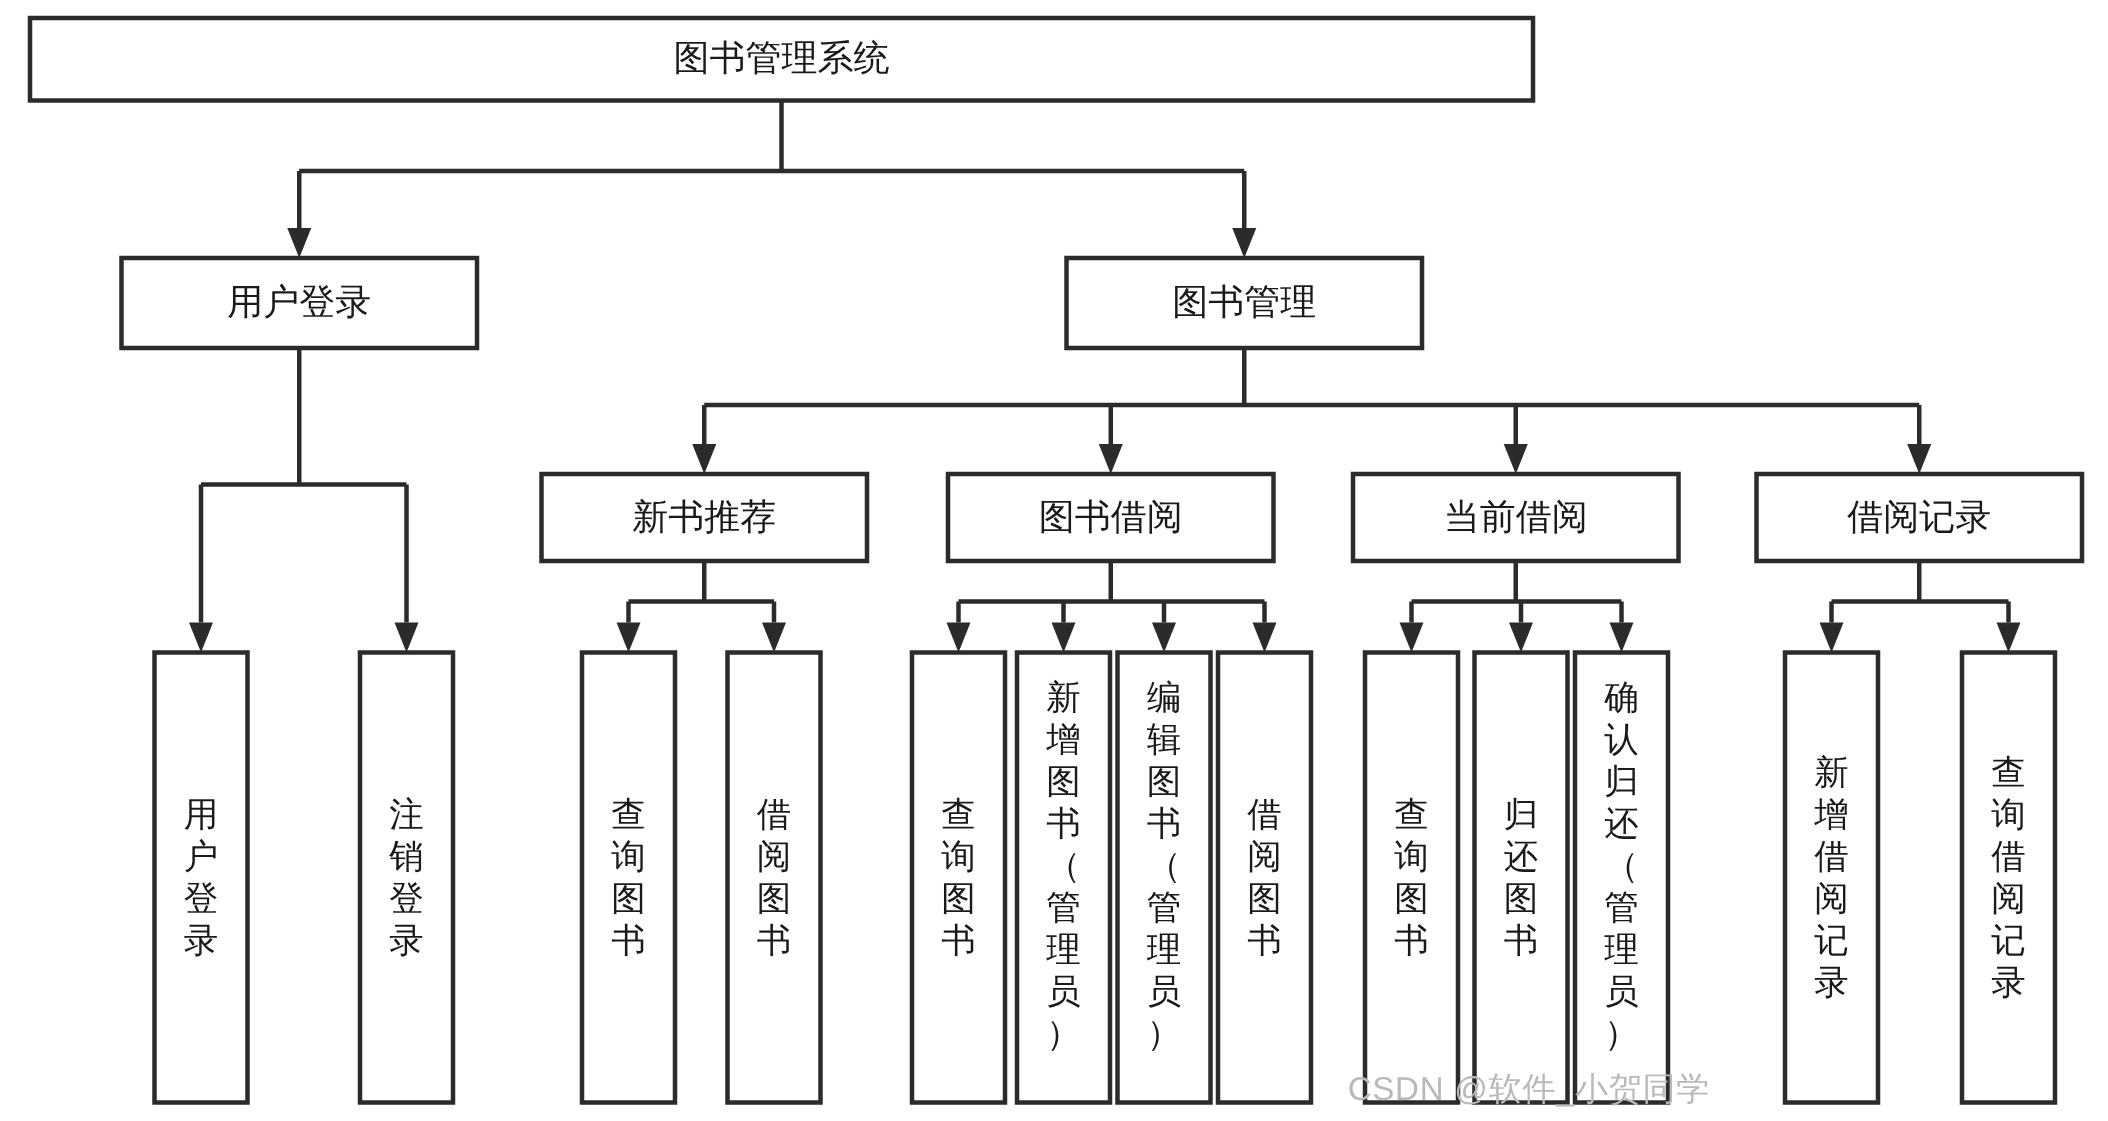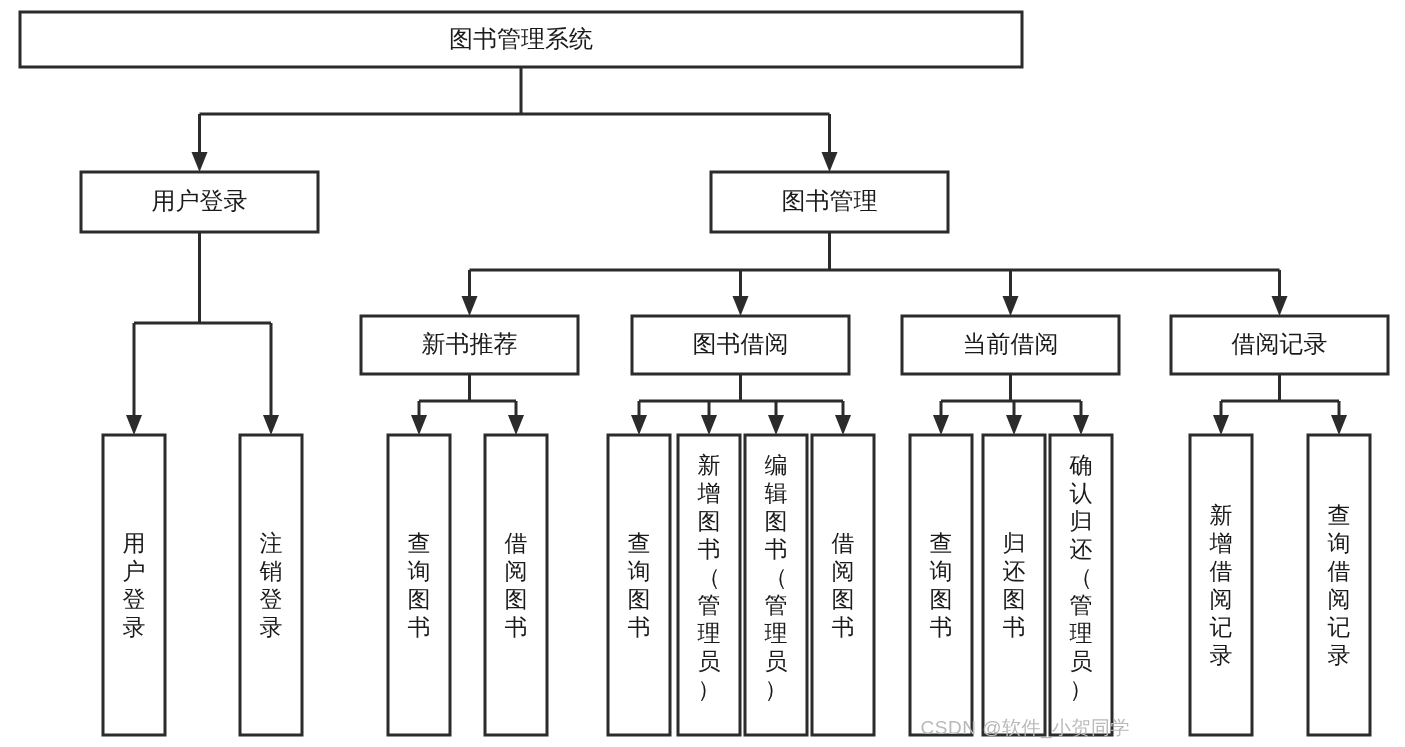--- a/index.html
+++ b/index.html
@@ -49,24 +49,24 @@
     dominant-baseline: middle;
   }
   .node-label-v {
     fill: #1a1a1a;
     font-family: "Liberation Sans", "DejaVu Sans", sans-serif;
     font-size: 23px;
     text-anchor: middle;
   }
   .watermark {
     position: absolute;
-    right: 24px;
+    right: 14px;
     bottom: 6px;
     font-family: "Liberation Sans", "DejaVu Sans", sans-serif;
-    font-size: 19px;
+    font-size: 22px;
     color: #b9b9b9;
     white-space: nowrap;
     letter-spacing: 0.5px;
   }
 </style>
 </head>
 <body>
 
 <div id="diagram-root">
   <svg id="flow" viewBox="0 0 1405 747">

